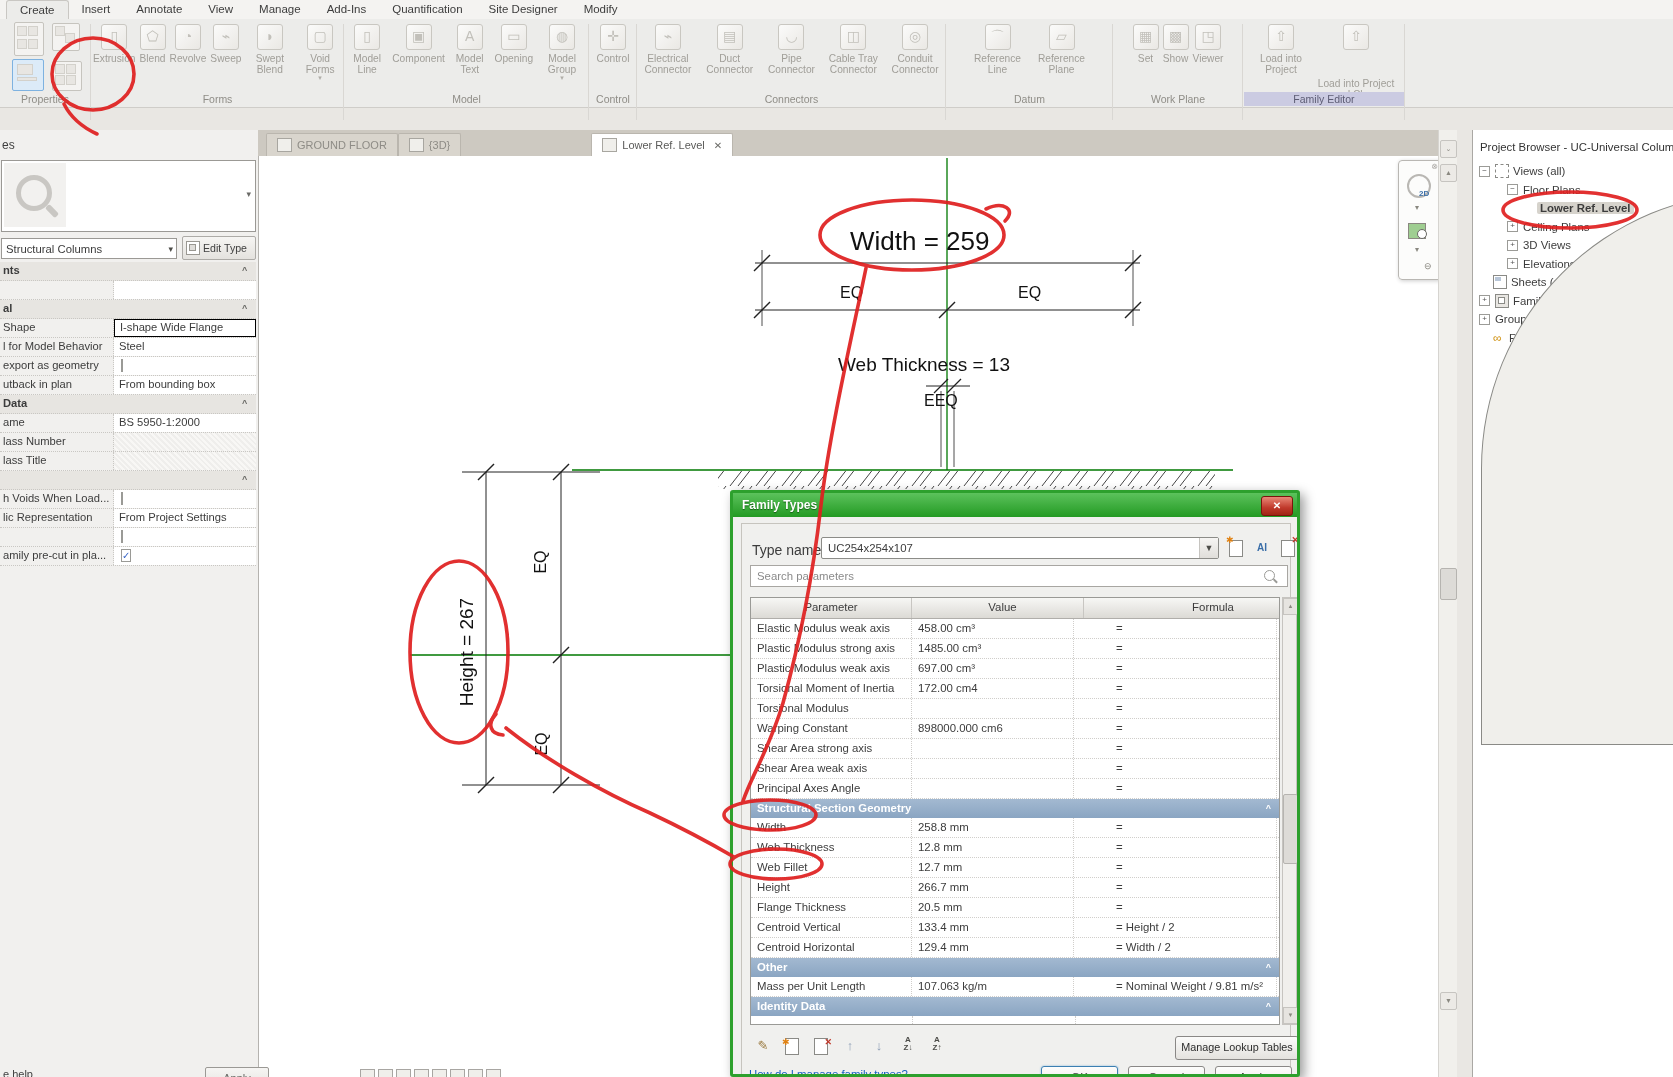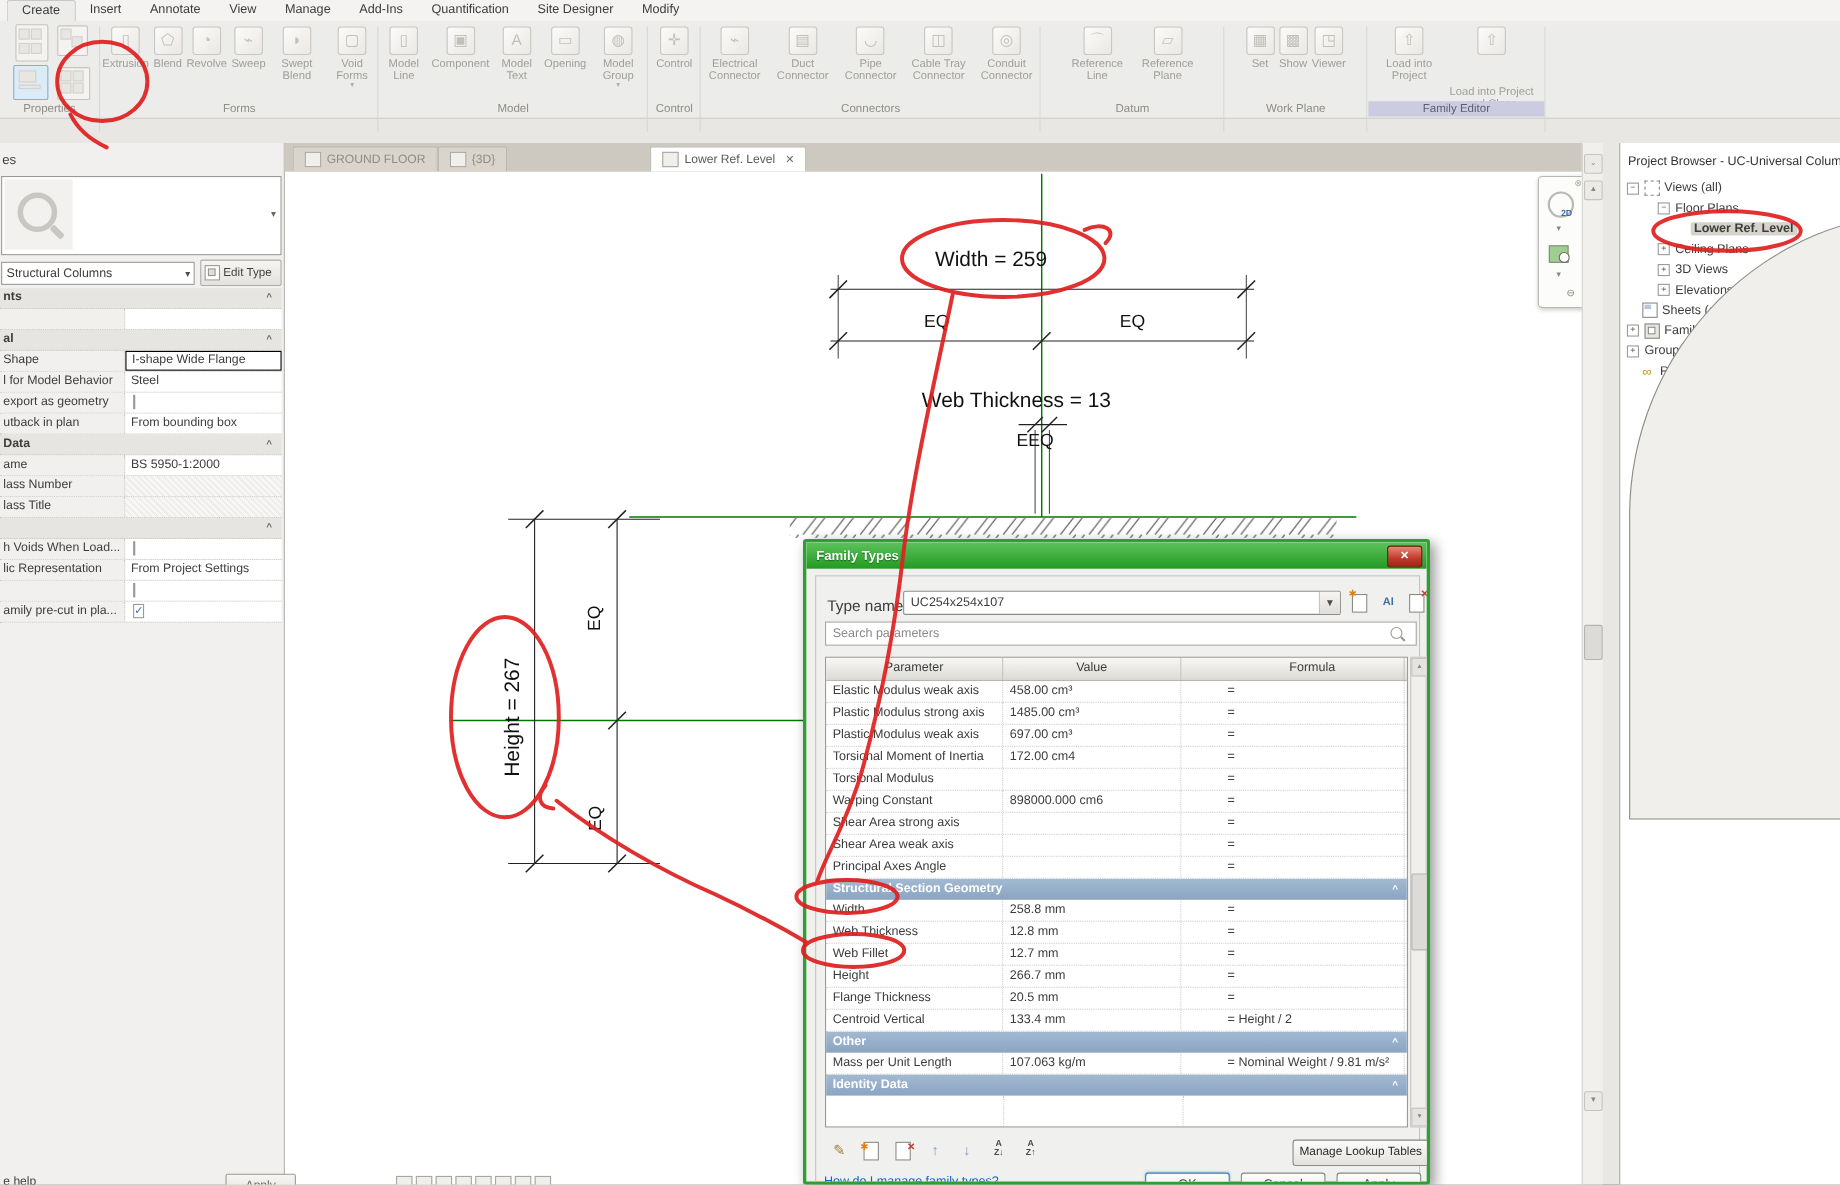--- a/index.html
+++ b/index.html
@@ -117,21 +117,21 @@
   .mini .star{position:absolute;left:-2px;top:-4px;font-size:9px;color:#e08010;}
   .mini .redx{position:absolute;right:-3px;top:-4px;font-size:9px;color:#c0392b;font-weight:bold;}
   .mini.ai{font-size:10px;font-weight:bold;color:#3a6ea8;line-height:18px;text-align:center;}
   .dsearch{position:absolute;left:17px;top:72px;width:538px;height:22px;border:1px solid #a8a6a2;background:#fff;
            box-sizing:border-box;font-size:11.4px;line-height:20px;padding-left:6px;color:#8a8a8a;}
   .mag{position:absolute;right:12px;top:4px;width:9px;height:9px;border:1.5px solid #9a9a96;border-radius:50%;}
   .mag::after{content:"";position:absolute;width:5px;height:1.5px;background:#9a9a96;transform:rotate(45deg);right:-4px;bottom:-1px;}
   .dtable{position:absolute;left:17px;top:104px;width:530px;height:428px;border:1px solid #9a9a96;box-sizing:border-box;
           background:#fff;display:flex;flex-direction:column;overflow:hidden;}
   .thead{display:flex;height:20px;flex:none;background:linear-gradient(#f7f7f5,#dcdad5);border-bottom:1px solid #b0aeaa;
-         font-size:11.4px;color:#3c3c3c;}
+         font-size:11.4px;color:#3c3c3c;gap:10px;}
   .thead .tc{line-height:19px;text-align:center;border-right:1px solid #c8c6c2;box-sizing:border-box;}
   .trow{display:flex;height:19px;flex:none;border-bottom:1px dotted #d0cecb;font-size:11.4px;}
   .trow .tc{line-height:18px;padding-left:6px;border-right:1px dotted #d0cecb;box-sizing:border-box;white-space:nowrap;overflow:hidden;}
   .c1{width:161px;flex:none;} .c2{width:162px;flex:none;} .c3{width:167px;flex:none;margin-left:36px;} .c4{width:40px;flex:none;border-right:none !important;}
   .tsec{display:flex;height:19px;flex:none;background:linear-gradient(#a3b9d1,#8aa5c2);color:#fff;font-weight:bold;
         font-size:11.4px;line-height:19px;padding-left:6px;}
   .tsec .chev{margin-left:auto;margin-right:8px;font-size:9px;}
   .tfill{flex:1;display:flex;}
   .tfill .tc{border-right:1px dotted #d0cecb;height:100%;}
   .lockcb{width:11px;height:11px;border:1px solid #9a9a96;background:#fff;margin:3px auto 0 14px;}
@@ -483,21 +483,21 @@
     <line x1="462" y1="785" x2="600" y2="785" stroke="#222" stroke-width="1"></line>
     <line x1="486" y1="472" x2="486" y2="785" stroke="#222" stroke-width="1"></line>
     <line x1="561" y1="472" x2="561" y2="785" stroke="#222" stroke-width="1"></line>
     <line x1="478" y1="480" x2="494" y2="464" stroke="#222" stroke-width="1.4"></line>
     <line x1="553" y1="480" x2="569" y2="464" stroke="#222" stroke-width="1.4"></line>
     <line x1="478" y1="793" x2="494" y2="777" stroke="#222" stroke-width="1.4"></line>
     <line x1="553" y1="793" x2="569" y2="777" stroke="#222" stroke-width="1.4"></line>
     <line x1="553" y1="663" x2="569" y2="647" stroke="#222" stroke-width="1.4"></line>
   </svg>
 
-  <div class="anno" style="left:850px;top:226px;font-size:19px;">Width = 259</div>
+  <div class="anno" style="left:850px;top:226px;font-size:26px;">Width = 259</div>
   <div class="anno" style="left:840px;top:284px;font-size:16px;">EQ</div>
   <div class="anno" style="left:1018px;top:284px;font-size:16px;">EQ</div>
   <div class="anno" style="left:838px;top:354px;font-size:19px;">Web Thickness = 13</div>
   <div class="anno" style="left:924px;top:392px;font-size:16px;">EEQ</div>
   <div class="anno" style="left:402px;top:641px;width:130px;text-align:center;font-size:19px;transform:rotate(-90deg);">Height = 267</div>
   <div class="anno" style="left:506px;top:553px;width:70px;text-align:center;font-size:16px;transform:rotate(-90deg);">EQ</div>
   <div class="anno" style="left:507px;top:735px;width:70px;text-align:center;font-size:16px;transform:rotate(-90deg);">EQ</div>
 
   <div class="viewctl">
     <div class="vci"></div>
@@ -687,20 +687,26 @@
       <div class="trow">
           <div class="tc c1">Flange Thickness</div>
           <div class="tc c2">20.5 mm</div>
           <div class="tc c3">=</div>
           <div class="tc c4"></div>
         </div>
       <div class="trow">
           <div class="tc c1">Centroid Vertical</div>
           <div class="tc c2">133.4 mm</div>
           <div class="tc c3">= Height / 2</div>
+          <div class="tc c4"></div>
+        </div>
+      <div class="trow">
+          <div class="tc c1">Centroid Horizontal</div>
+          <div class="tc c2">129.4 mm</div>
+          <div class="tc c3">= Width / 2</div>
           <div class="tc c4"></div>
         </div>
       <div class="tsec">
           <span>Other</span>
           <span class="chev">^</span>
         </div>
       <div class="trow">
           <div class="tc c1">Mass per Unit Length</div>
           <div class="tc c2">107.063 kg/m</div>
           <div class="tc c3">= Nominal Weight / 9.81 m/s²</div>

